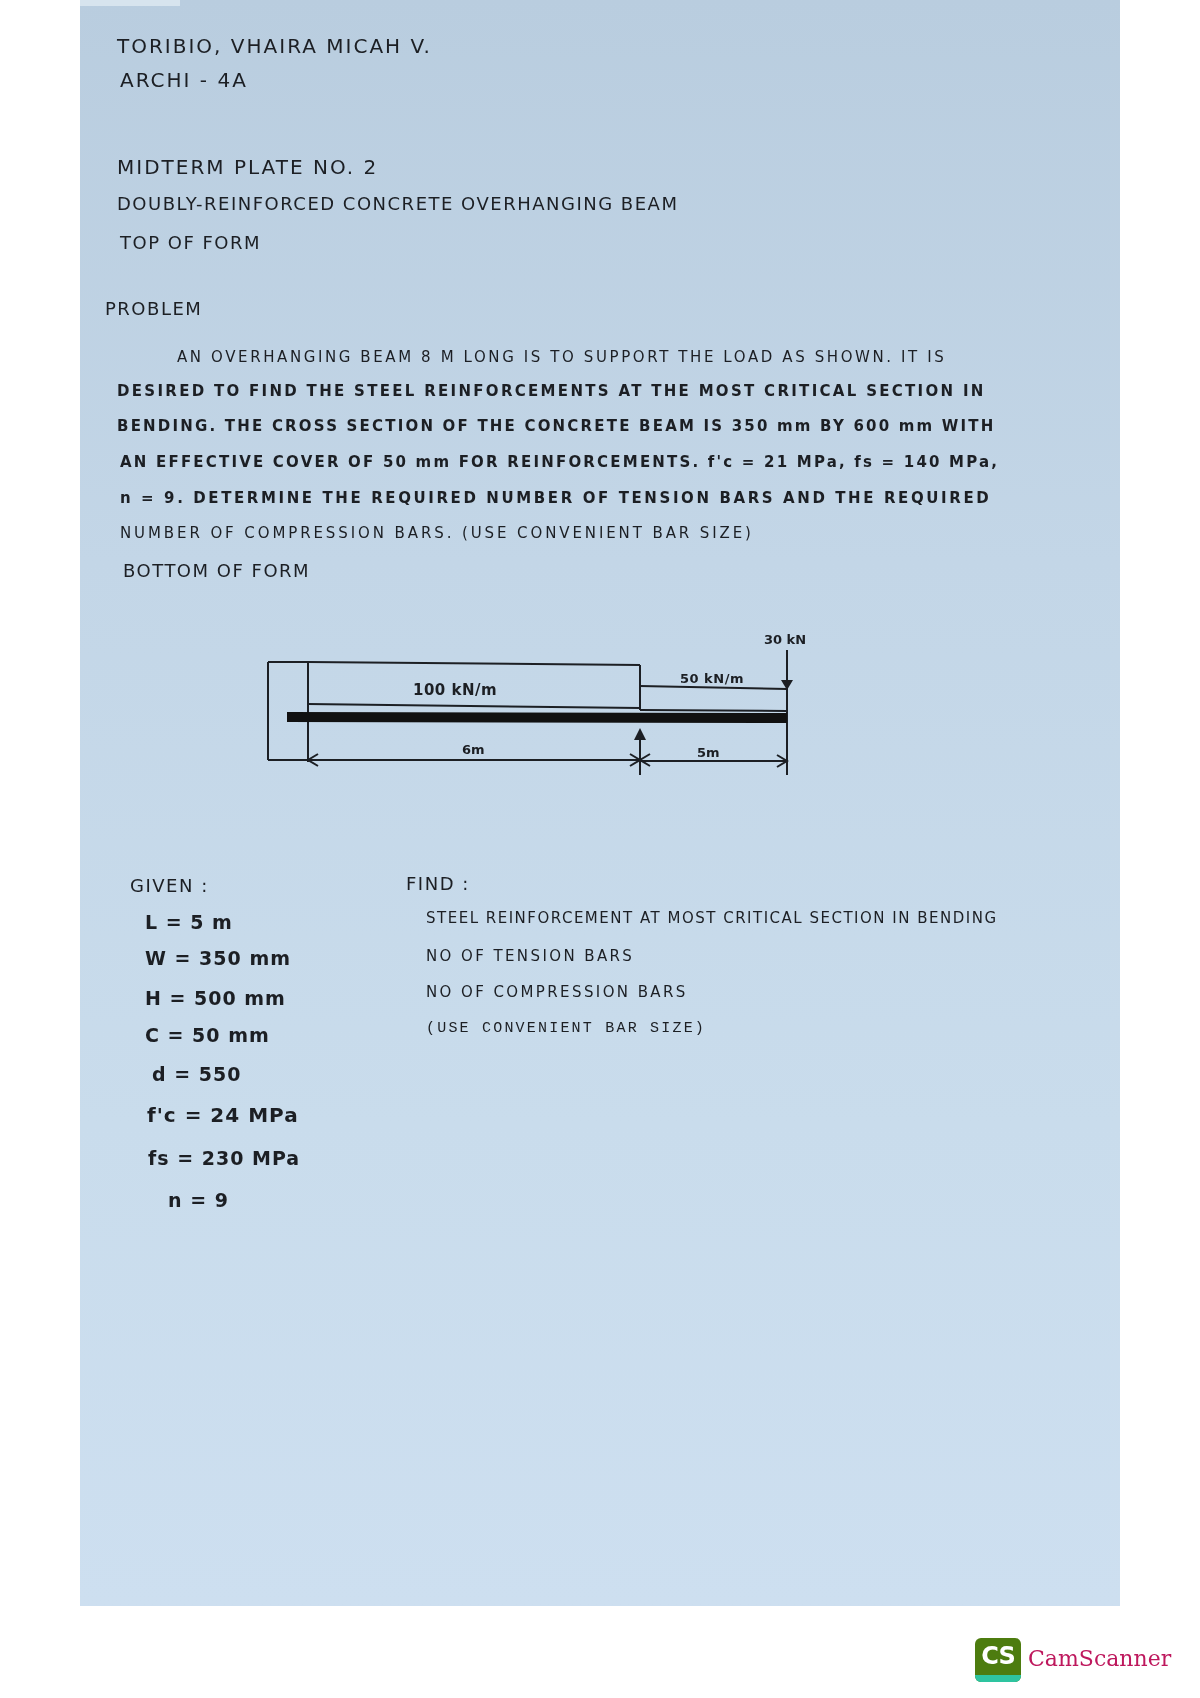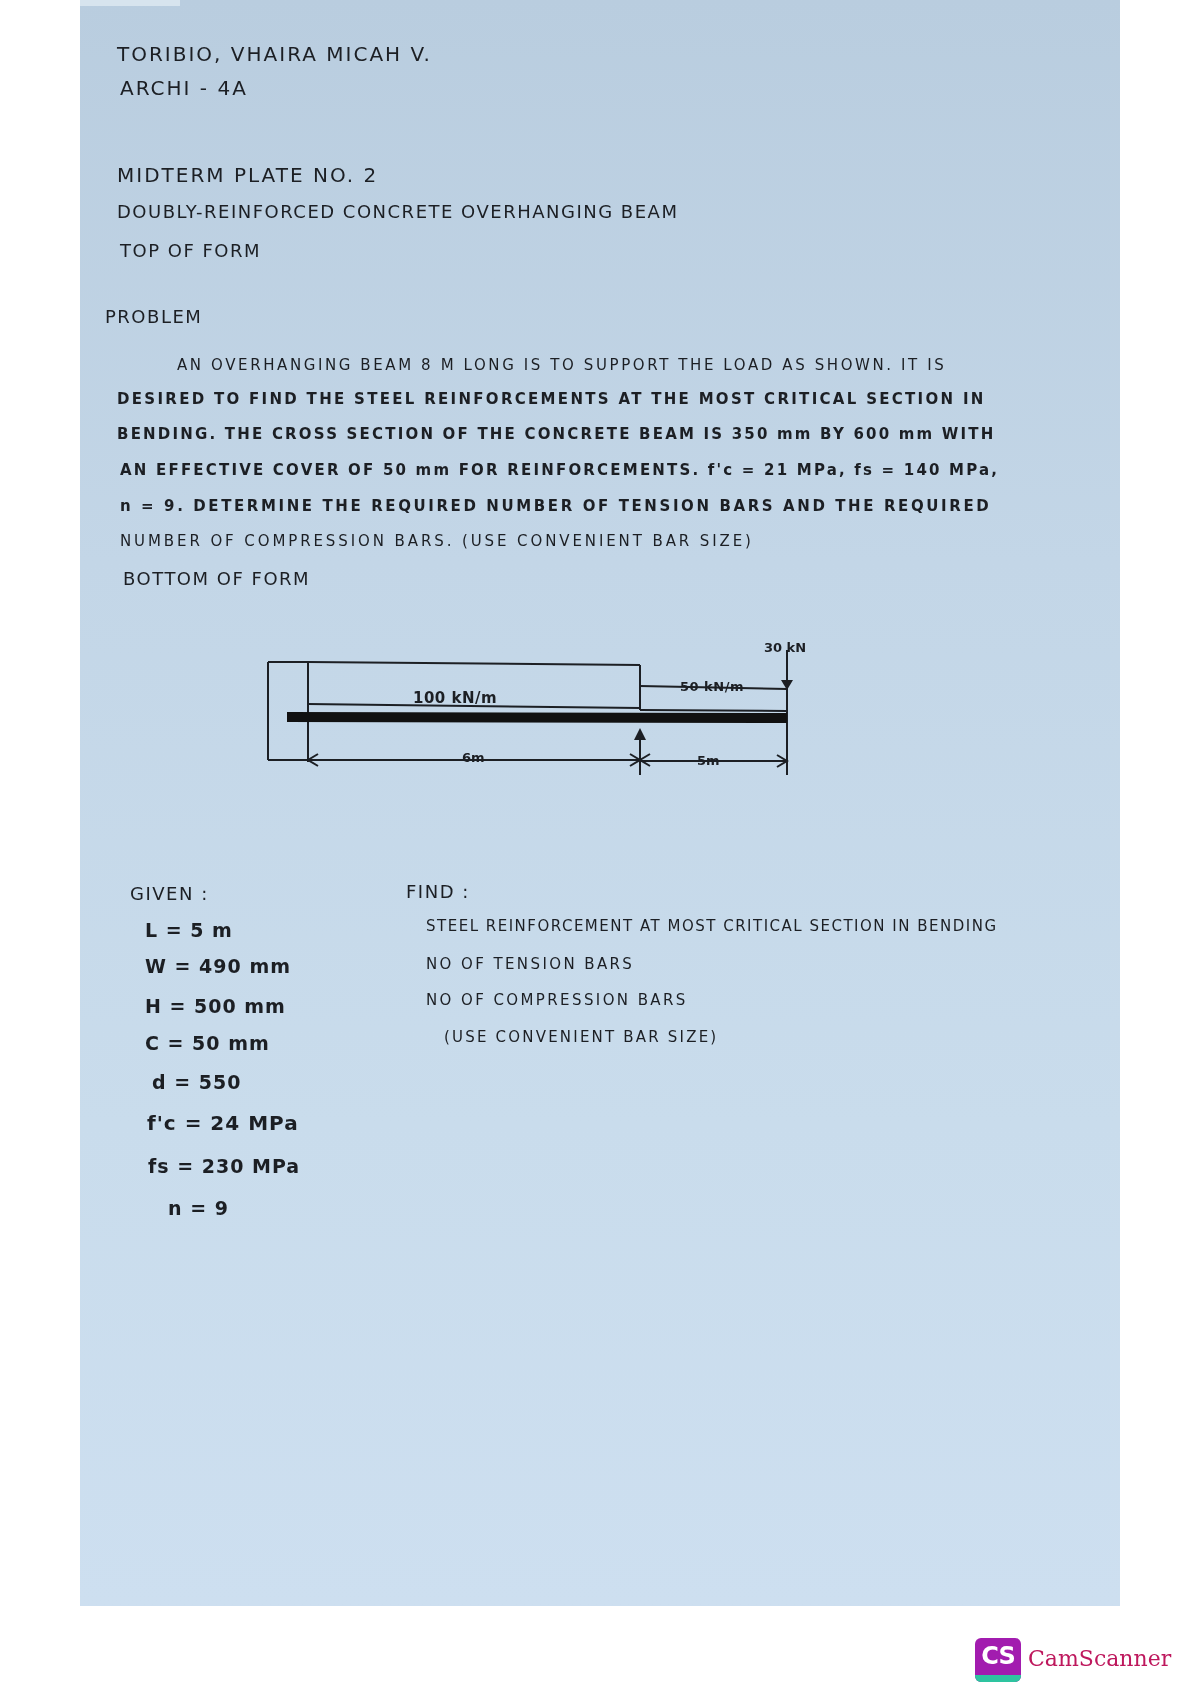--- a/index.html
+++ b/index.html
@@ -10,29 +10,29 @@
   .paper {
     position: absolute; left: 80px; top: 0; width: 1040px; height: 1606px;
     background: linear-gradient(180deg, #b9cddf 0%, #c3d6e7 35%, #c9dcec 70%, #cddff0 100%);
   }
   .scan-strip {
     position: absolute; left: 80px; top: 0; width: 100px; height: 6px; background: #d7e4ee;
   }
   .hw {
     position: absolute; color: #1c1f24; font-family: "DejaVu Sans", sans-serif;
     text-transform: uppercase; letter-spacing: 2px; white-space: nowrap;
-    font-size: 20px; line-height: 24px; font-weight: normal; margin-top: 8px;
+    font-size: 20px; line-height: 24px; font-weight: normal;
   }
   .hw.sm { font-size: 18px; letter-spacing: 1.5px; }
   .hw.xs { font-size: 15px; letter-spacing: 1px; }
   .nc { text-transform: none; font-weight: bold; }
   .diagram { position: absolute; left: 0; top: 0; }
   .cs-logo {
     position: absolute; left: 975px; top: 1638px; width: 46px; height: 44px;
-    background: #a21caf; border-radius: 6px; overflow: hidden;
+    background: #4d7c0f; border-radius: 6px; overflow: hidden;
   }
   .cs-logo .cs-text {
     position: absolute; left: 0; top: 4px; width: 46px; text-align: center;
     color: #ffffff; font-family: "DejaVu Sans", sans-serif; font-weight: bold; font-size: 24px;
     letter-spacing: -1px;
   }
   .cs-logo .cs-bar { position: absolute; left: 0; bottom: 0; width: 46px; height: 7px; background: #2ec4a0; }
   .cs-name {
     position: absolute; left: 1028px; top: 1646px; font-family: "DejaVu Serif", serif;
     font-size: 22px; color: #be185d;
@@ -101,31 +101,31 @@
 </svg>
 
 <div class="hw xs nc" style="left:413px; top:678px; letter-spacing:0.5px;">100 kN/m</div>
 <div class="hw xs nc" style="left:680px; top:667px; font-size:13px; letter-spacing:0.5px;">50 kN/m</div>
 <div class="hw xs nc" style="left:764px; top:628px; font-size:13px; letter-spacing:0;">30 kN</div>
 <div class="hw xs nc" style="left:462px; top:738px; font-size:13px; letter-spacing:0;">6m</div>
 <div class="hw xs nc" style="left:697px; top:741px; font-size:13px; letter-spacing:0;">5m</div>
 
 <div class="hw sm" style="left:130px; top:874px;">GIVEN :</div>
 <div class="hw nc" style="left:145px; top:910px; font-size:19px; letter-spacing:1px;">L = 5 m</div>
-<div class="hw nc" style="left:145px; top:946px; font-size:19px; letter-spacing:1px;">W = 490 mm</div>
+<div class="hw nc" style="left:145px; top:946px; font-size:19px; letter-spacing:1px;">W = 350 mm</div>
 <div class="hw nc" style="left:145px; top:986px; font-size:19px; letter-spacing:1px;">H = 500 mm</div>
 <div class="hw nc" style="left:145px; top:1023px; font-size:19px; letter-spacing:1px;">C = 50 mm</div>
 <div class="hw nc" style="left:152px; top:1062px; font-size:19px; letter-spacing:1px;">d = 550</div>
 <div class="hw nc" style="left:147px; top:1103px; font-size:20px; letter-spacing:1px;">f'c = 24 MPa</div>
 <div class="hw nc" style="left:148px; top:1146px; font-size:19px; letter-spacing:1px;">fs = 230 MPa</div>
 <div class="hw nc" style="left:168px; top:1188px; font-size:19px; letter-spacing:1px;">n = 9</div>
 
 <div class="hw sm" style="left:406px; top:872px;">FIND :</div>
 <div class="hw xs" style="left:426px; top:906px; letter-spacing:1.5px;">STEEL REINFORCEMENT AT MOST CRITICAL SECTION IN BENDING</div>
 <div class="hw xs" style="left:426px; top:944px; letter-spacing:2.4px;">NO OF TENSION BARS</div>
 <div class="hw xs" style="left:426px; top:980px; letter-spacing:2.4px;">NO OF COMPRESSION BARS</div>
-<div class="hw xs" style="left:444px; top:1017px; letter-spacing:2.2px;">(USE CONVENIENT BAR SIZE)</div>
+<div class="hw xs" style="left:426px; top:1017px; letter-spacing:2.2px;font-family:Liberation Mono, monospace;">(USE CONVENIENT BAR SIZE)</div>
 
 <div class="cs-logo">
   <div class="cs-text">CS</div>
   <div class="cs-bar"></div>
 </div>
 <div class="cs-name">CamScanner</div>
 
 </body></html>

